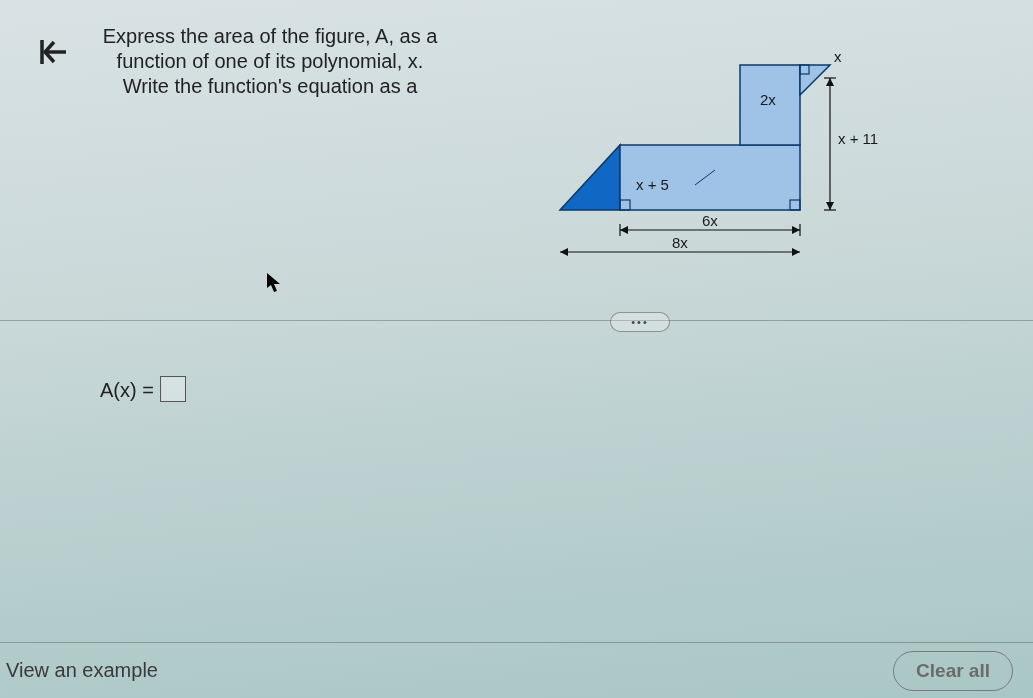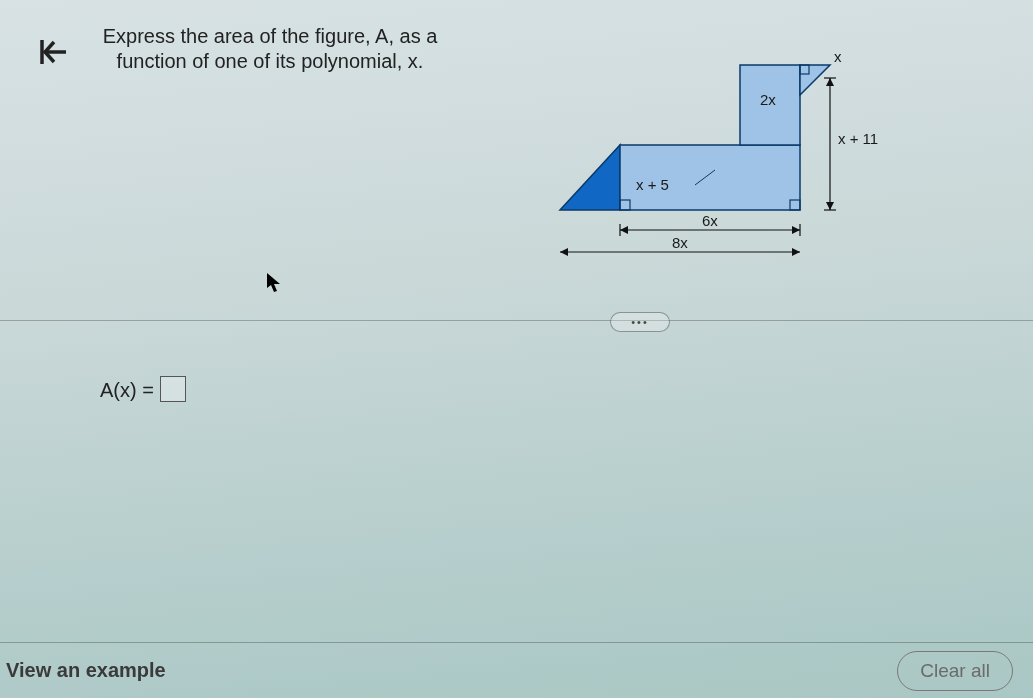--- a/index.html
+++ b/index.html
@@ -94,63 +94,63 @@
     bottom: 0;
     width: 1033px;
     height: 56px;
     border-top: 1px solid rgba(0,0,0,0.25);
     display: flex;
     align-items: center;
     padding: 0 0 0 6px;
   }
   .footer .link {
     font-size: 20px;
-    font-weight: bold;
+    font-weight: normal;
     color: #3a3a3a;
     margin-right: 40px;
     cursor: pointer;
   }
   .caret-up {
     display: inline-block;
     width: 0; height: 0;
     border-left: 5px solid transparent;
     border-right: 5px solid transparent;
     border-bottom: 6px solid #3a3a3a;
     margin-left: 4px;
     vertical-align: middle;
   }
   .clear-btn {
     margin-left: auto;
     margin-right: 20px;
     padding: 8px 22px;
     border: 1.5px solid #7a7a7a;
     border-radius: 22px;
     font-size: 19px;
-    font-weight: normal;
+    font-weight: bold;
     color: #6b6b6b;
     background: transparent;
     cursor: pointer;
   }
   .fig-label { font-family: Arial, sans-serif; font-size: 15px; fill: #1a1a1a; }
 </style>
 </head>
 <body>
 
 <div class="back-btn">
   <svg viewBox="0 0 36 36">
     <path d="M6 6 L6 30" stroke="#222" stroke-width="3.5" fill="none"></path>
     <path d="M30 18 L10 18" stroke="#222" stroke-width="3.5" fill="none"></path>
     <path d="M18 8 L9 18 L18 28" stroke="#222" stroke-width="3.5" fill="none" stroke-linejoin="miter"></path>
   </svg>
 </div>
 
 <div class="question">
   <span>Express the area of the figure, A, as a</span><br>
   <span>function of one of its polynomial, x.</span><br>
-  <br>
+  <span>Write the function's equation as a</span><br>
 </div>
 
 <div class="figure">
   <svg viewBox="0 0 360 240">
 
     <polygon points="20,170 80,170 80,105" fill="#1168c4" stroke="#0a3a6b" stroke-width="1.5"></polygon>
 
     <rect x="80" y="105" width="180" height="65" fill="#9fc3e6" stroke="#0a3a6b" stroke-width="1.5"></rect>
 
     <rect x="200" y="25" width="60" height="80" fill="#9fc3e6" stroke="#0a3a6b" stroke-width="1.5"></rect>

